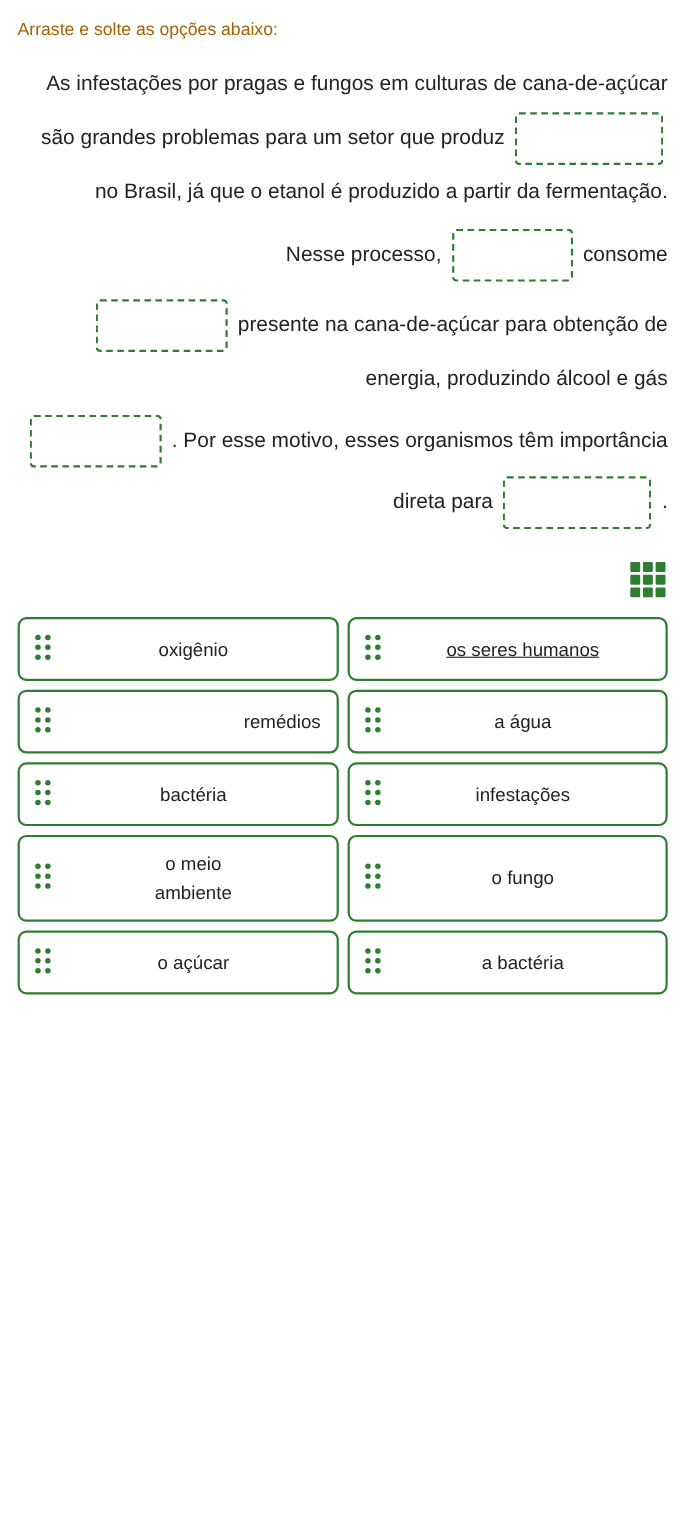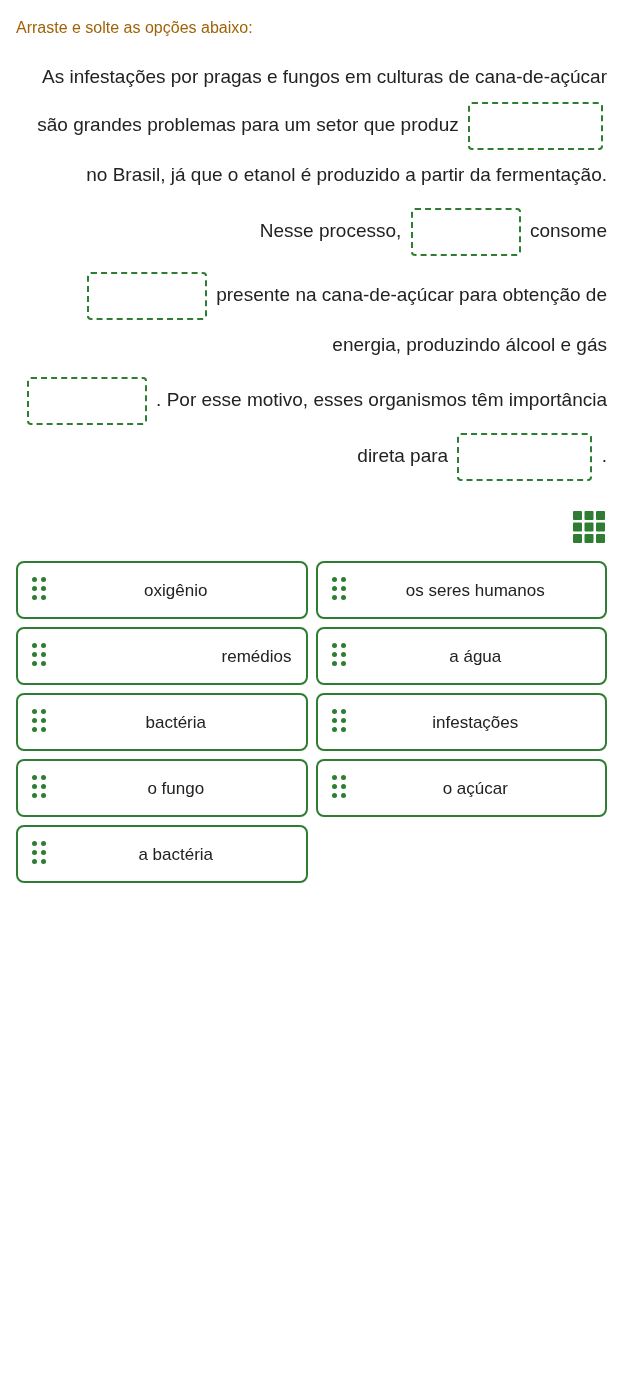--- a/index.html
+++ b/index.html
@@ -178,21 +178,21 @@
         </span>
         <span class="dots-row">
           <span class="dot"></span>
           <span class="dot"></span>
         </span>
         <span class="dots-row">
           <span class="dot"></span>
           <span class="dot"></span>
         </span>
       </span>
-      <span class="option-label" style="white-space: pre-line;">os seres humanos</span>
+      <span class="option-label" style="white-space: pre-line; text-decoration: underline;">os seres humanos</span>
     </div>
     <div class="option-item">
       <span class="drag-dots">
         <span class="dots-row">
           <span class="dot"></span>
           <span class="dot"></span>
         </span>
         <span class="dots-row">
           <span class="dot"></span>
           <span class="dot"></span>
@@ -263,20 +263,38 @@
         </span>
         <span class="dots-row">
           <span class="dot"></span>
           <span class="dot"></span>
         </span>
         <span class="dots-row">
           <span class="dot"></span>
           <span class="dot"></span>
         </span>
       </span>
+      <span class="option-label" style="white-space: pre-line;">o meio
+ambiente</span>
+    </div>
+    <div class="option-item">
+      <span class="drag-dots">
+        <span class="dots-row">
+          <span class="dot"></span>
+          <span class="dot"></span>
+        </span>
+        <span class="dots-row">
+          <span class="dot"></span>
+          <span class="dot"></span>
+        </span>
+        <span class="dots-row">
+          <span class="dot"></span>
+          <span class="dot"></span>
+        </span>
+      </span>
       <span class="option-label" style="white-space: pre-line;">o fungo</span>
     </div>
     <div class="option-item">
       <span class="drag-dots">
         <span class="dots-row">
           <span class="dot"></span>
           <span class="dot"></span>
         </span>
         <span class="dots-row">
           <span class="dot"></span>

